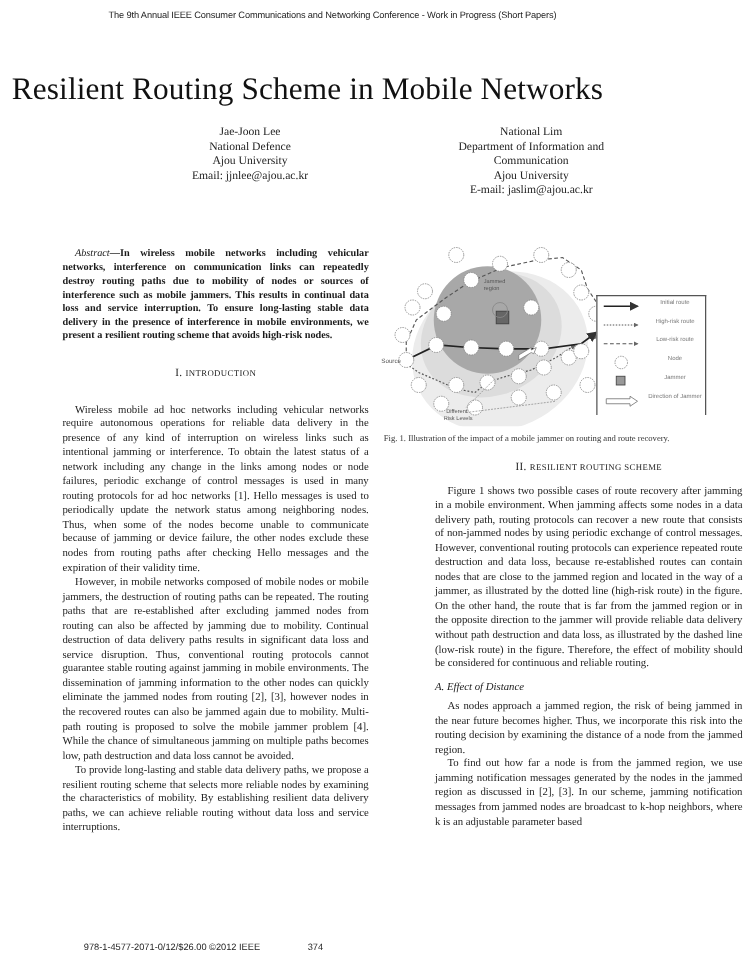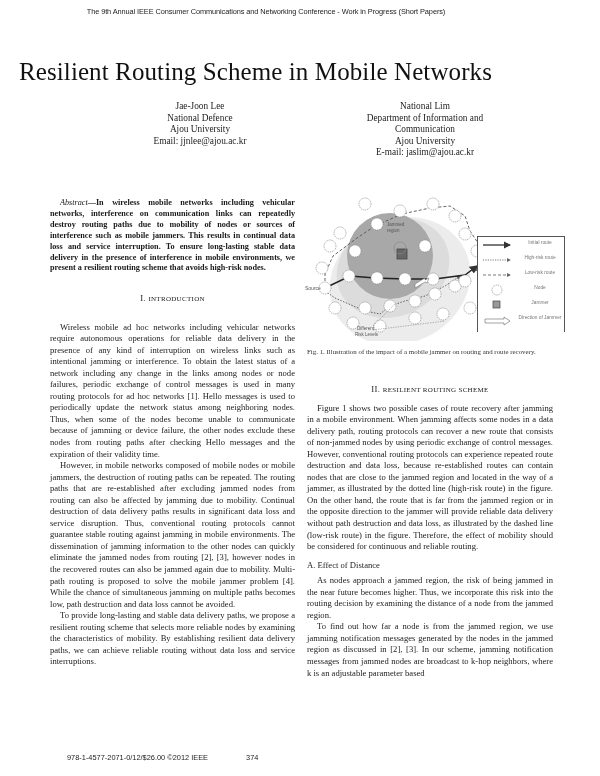--- a/index.html
+++ b/index.html
@@ -1,30 +1,30 @@
 <!DOCTYPE html>
 <html><head>
 <meta charset="utf-8">
 <style>
   html, body { margin: 0; padding: 0; background: #ffffff; }
   body { width: 600px; height: 776px; position: relative; overflow: hidden; font-family: "Liberation Serif", serif; color: #1a1a1a; }
   .header { position: absolute; top: 7px; left: 0; width: 532px; text-align: center; font-family: "Liberation Sans", sans-serif; font-size: 7.4px; color: #222; letter-spacing: -0.1px; }
-  .title { position: absolute; top: 58px; left: 0; width: 492px; text-align: right; font-size: 25px; color: #111; letter-spacing: 0.1px; }
+  .title { position: absolute; top: 58px; left: 0; width: 492px; text-align: center; font-size: 25px; color: #111; letter-spacing: 0.1px; }
   .author { position: absolute; top: 101px; width: 220px; text-align: center; font-size: 9.3px; line-height: 11.6px; color: #222; }
   .author.a1 { left: 90px; }
   .author.a2 { left: 315px; }
   .col { position: absolute; width: 245px; font-size: 8.6px; line-height: 11.55px; text-align: justify; color: #222; }
   .col.left { left: 50px; }
   .col.right { left: 307px; width: 246px; }
   .abstract { position: absolute; top: 198px; left: 50px; width: 245px; font-size: 8.2px; line-height: 10.9px; font-weight: bold; text-align: justify; text-indent: 10px; color: #1a1a1a; }
   .abstract .lead { font-style: italic; font-weight: normal; }
   .sec-title { text-align: center; font-size: 8.8px; letter-spacing: 0.3px; }
   .sec-title .sc { font-size: 7px; text-transform: uppercase; }
   p { margin: 0; text-indent: 10px; }
-  .sub-title { font-size: 8.6px; }
+  .sub-title { font-style: italic; font-size: 8.6px; }
   .figure { position: absolute; top: 196px; left: 305px; width: 272px; height: 200px; }
   .fig-caption { position: absolute; top: 347px; left: 307px; width: 250px; font-size: 6.9px; line-height: 9px; color: #333; }
   .footer { position: absolute; top: 753px; left: 67px; font-family: "Liberation Sans", sans-serif; font-size: 7.4px; color: #222; }
   .footer .page { margin-left: 36px; }
   .legend { position: absolute; left: 172px; top: 40px; width: 86px; height: 95px; border: 0.8px solid #555; border-bottom: none; background: #fff; }
   .legend-row { position: absolute; left: 0; width: 86px; height: 14px; font-family: "Liberation Sans", sans-serif; font-size: 4.8px; color: #777; line-height: 5.5px; }
   .legend-row .lbl { position: absolute; left: 38px; width: 48px; text-align: center; }
 </style>
 </head>
 <body>
@@ -160,21 +160,21 @@
       <svg width="36" height="12" style="position:absolute;left:2px;top:0">
           <path d="M5,4 L24,4 L24,2 L30,6 L24,10 L24,8 L5,8 z" fill="#fff" stroke="#666" stroke-width="0.6"></path>
         </svg>
       <span class="lbl">Direction of Jammer</span>
     </div>
   </div>
 </div>
 
 <div class="fig-caption">Fig. 1.   Illustration of the impact of a mobile jammer on routing and route recovery.</div>
 
-<div class="col right" style="top:384px;">
+<div class="col right" style="top:368px;margin-left:41px;">
   <div class="sec-title" style="margin-bottom:6px;">
     <span>II.</span>
     <span class="sc">Resilient Routing Scheme</span>
   </div>
   <p>Figure 1 shows two possible cases of route recovery after jamming in a mobile environment. When jamming affects some nodes in a data delivery path, routing protocols can recover a new route that consists of non-jammed nodes by using periodic exchange of control messages. However, conventional routing protocols can experience repeated route destruction and data loss, because re-established routes can contain nodes that are close to the jammed region and located in the way of a jammer, as illustrated by the dotted line (high-risk route) in the figure. On the other hand, the route that is far from the jammed region or in the opposite direction to the jammer will provide reliable data delivery without path destruction and data loss, as illustrated by the dashed line (low-risk route) in the figure. Therefore, the effect of mobility should be considered for continuous and reliable routing.</p>
   <div class="sub-title" style="margin-top:7px;margin-bottom:4px;">
     <span>A.</span>
     <span>Effect of Distance</span>
   </div>
   <p>As nodes approach a jammed region, the risk of being jammed in the near future becomes higher. Thus, we incorporate this risk into the routing decision by examining the distance of a node from the jammed region.</p>

